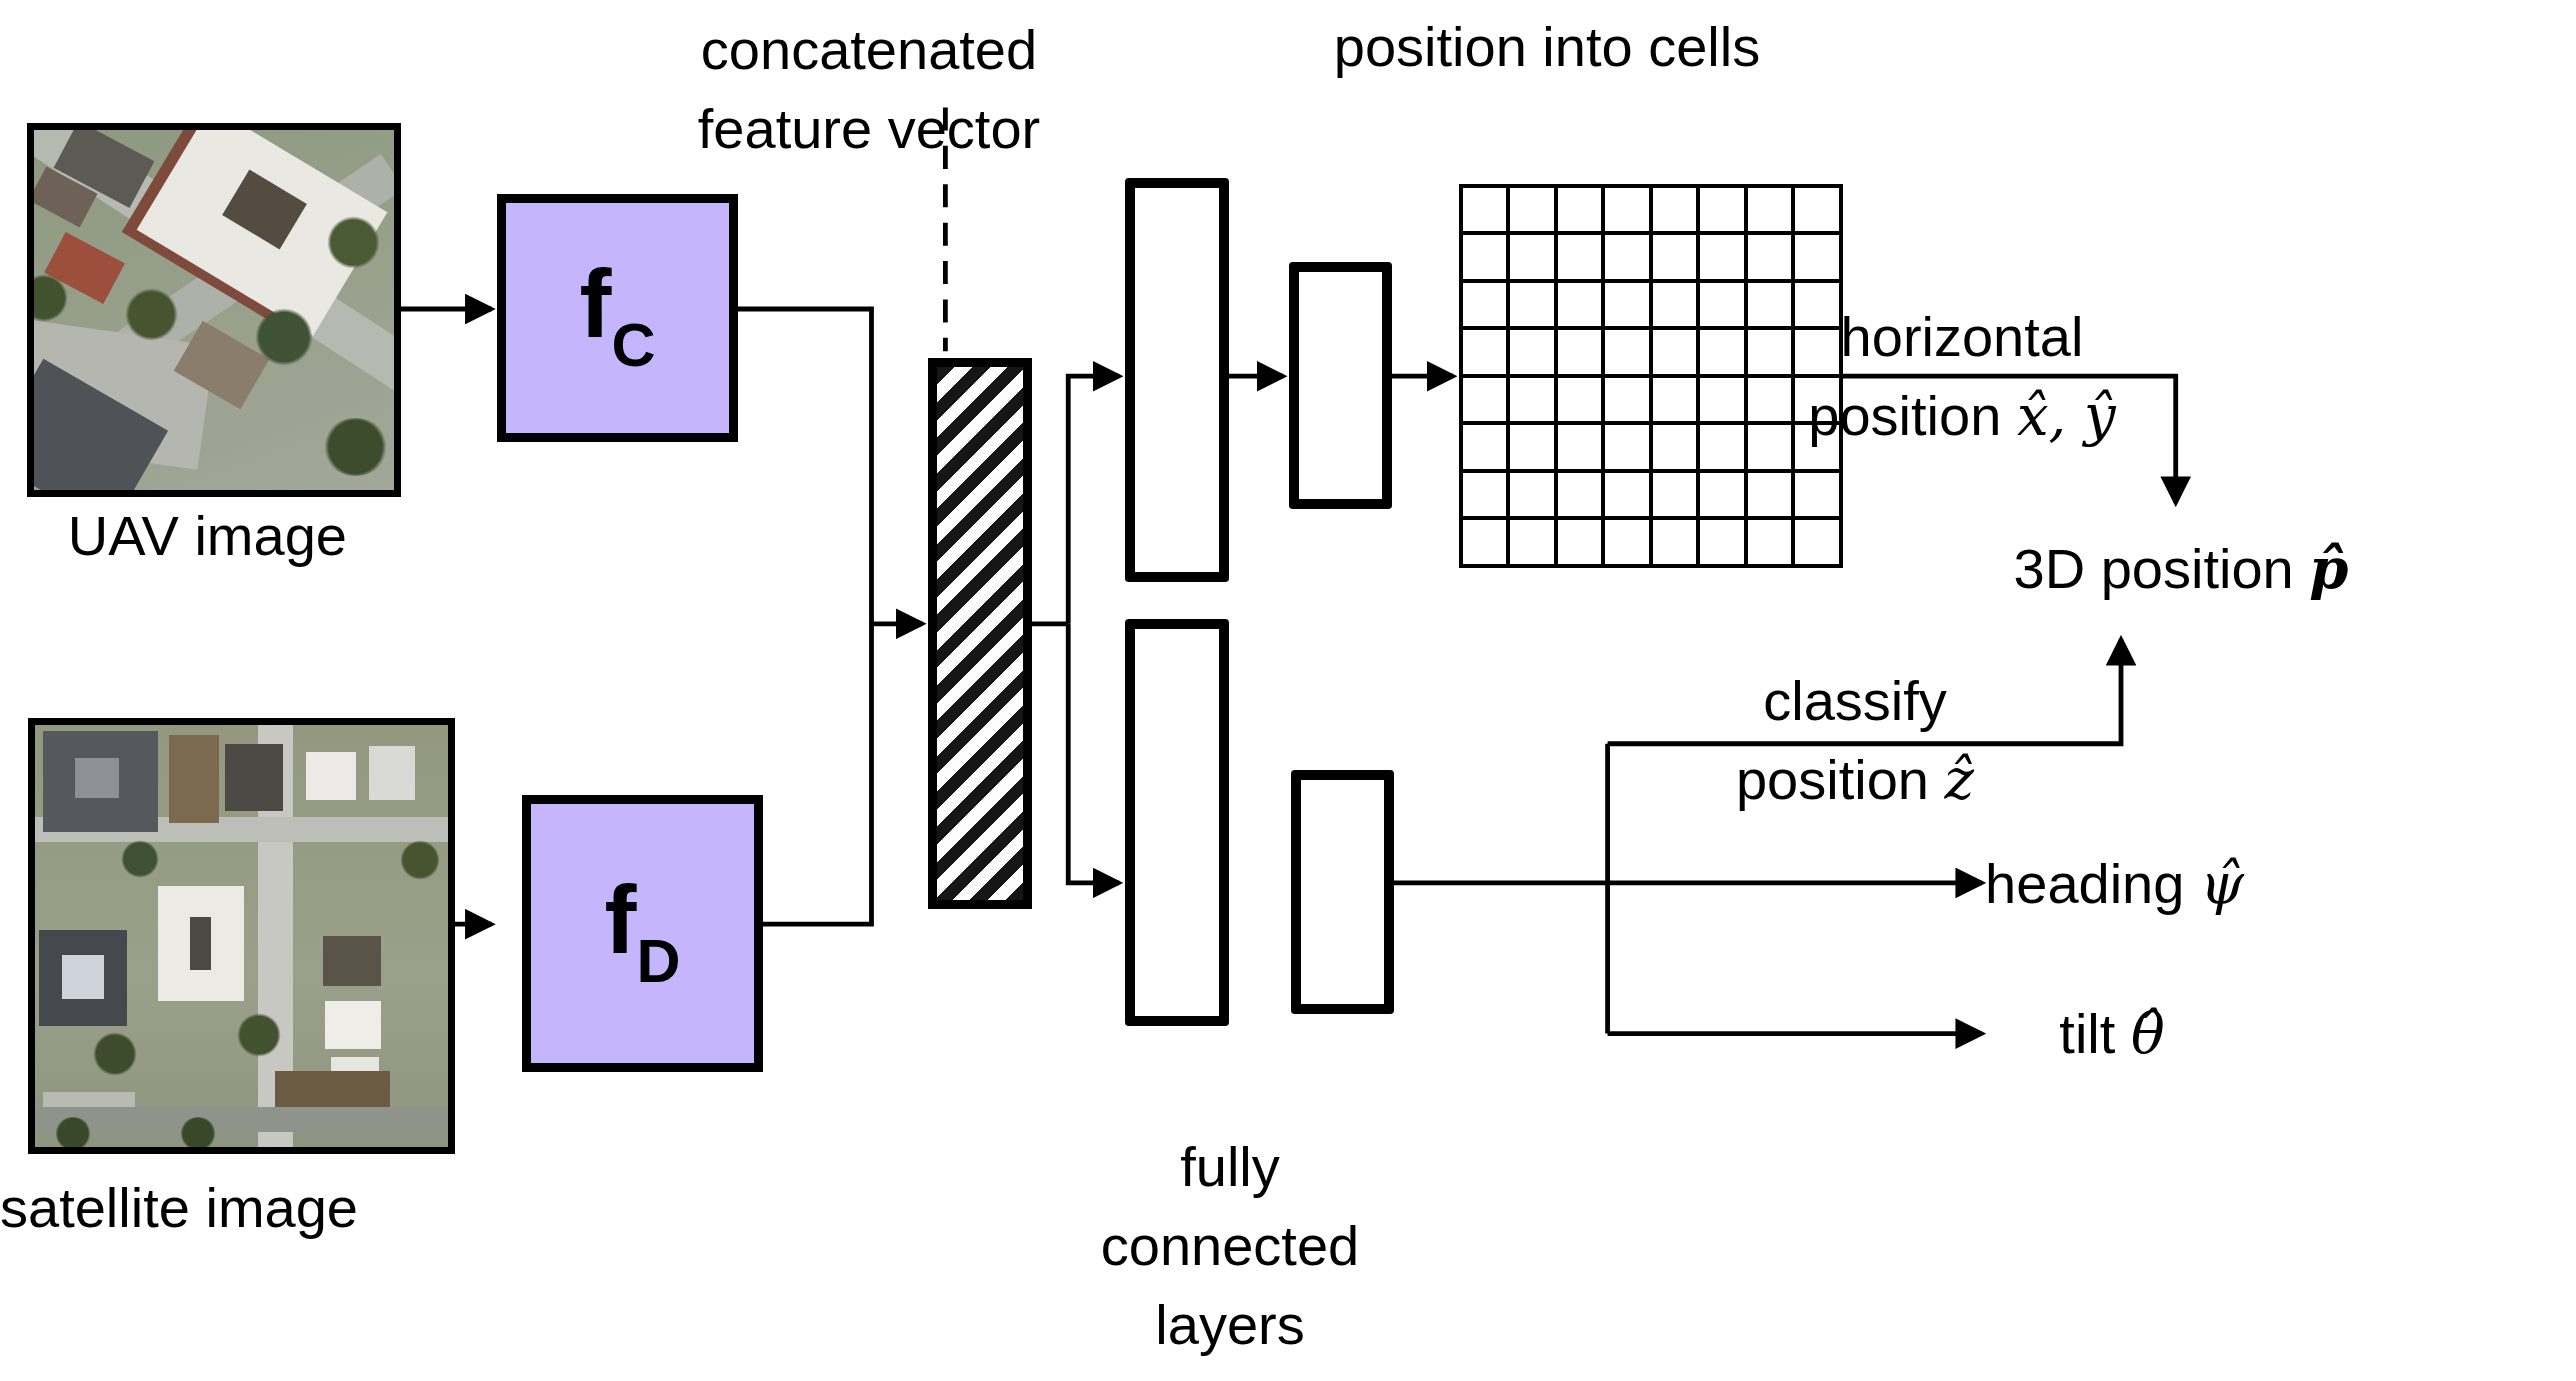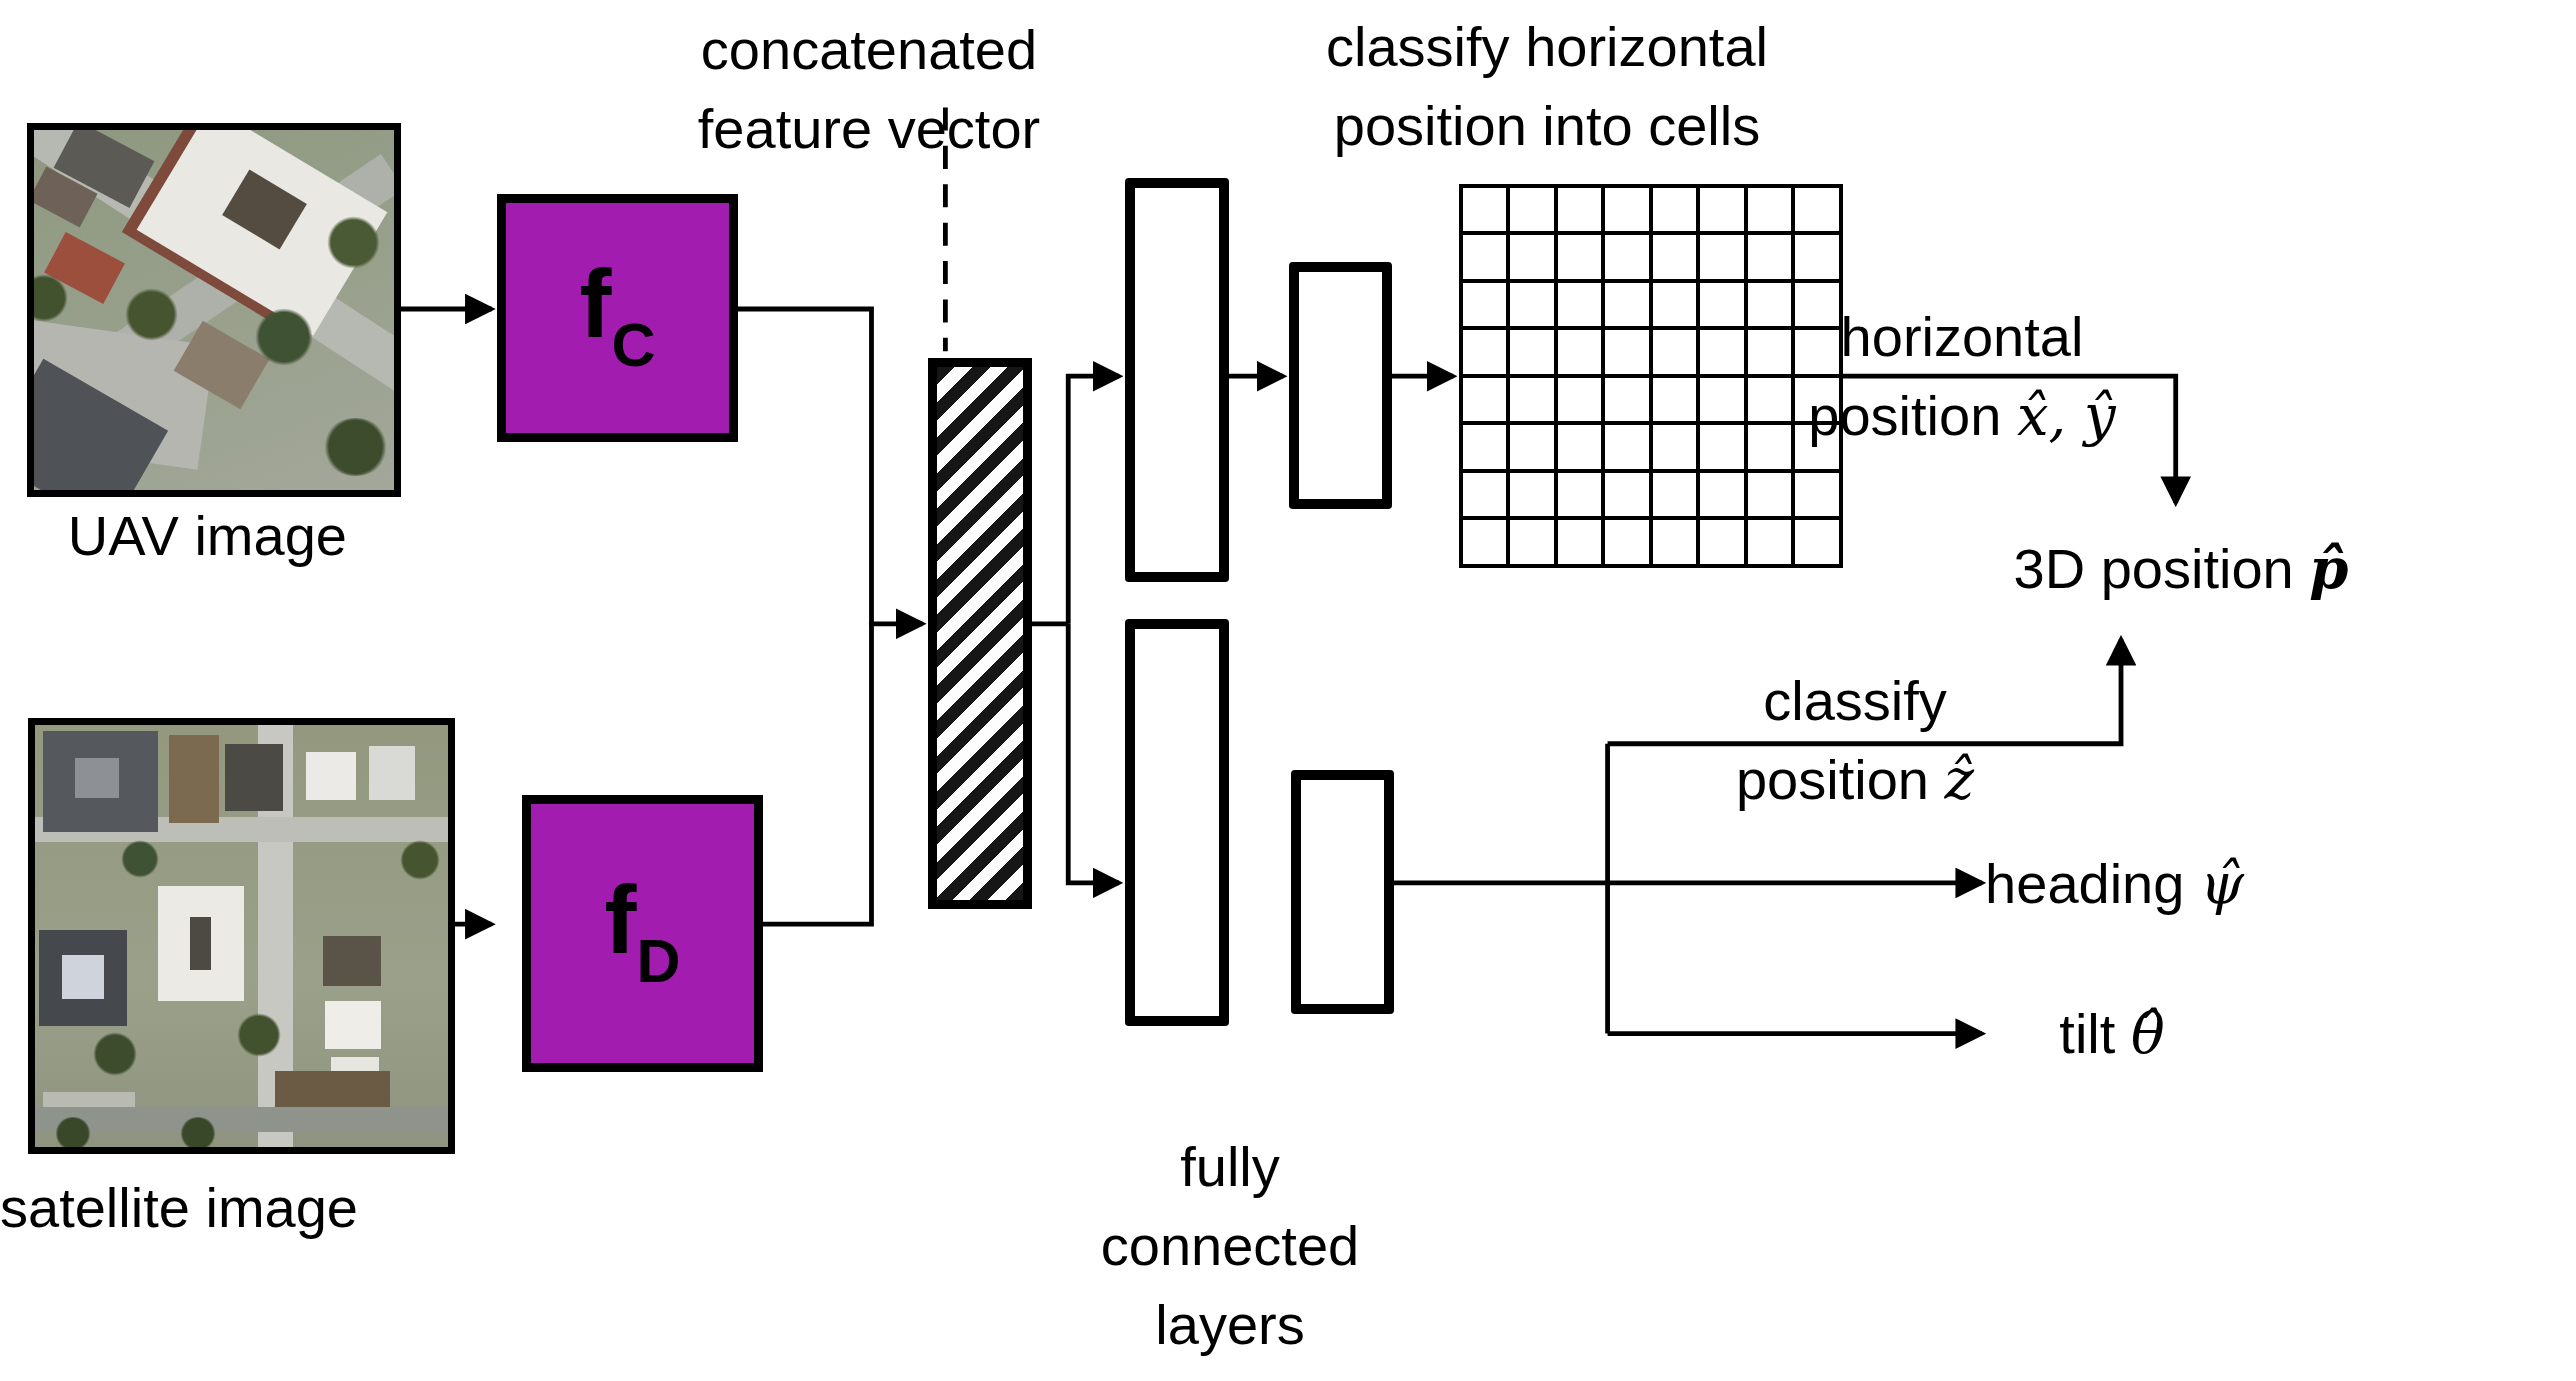--- a/index.html
+++ b/index.html
@@ -23,21 +23,21 @@
   }
   .math{
     font-family:"DejaVu Serif", serif;
     font-style:italic;
   }
   .math.bold{font-weight:bold;}
   
   .encoder-box{
     position:absolute;
     border:9.6px solid #000;
-    background:#a21caf;
+    background:#c4b5fd;
     display:flex;align-items:center;justify-content:center;
   }
   .enc-sym{font-weight:bold;font-size:96px;line-height:96px;}
   .enc-sub{font-weight:bold;font-size:61px;vertical-align:-29px;}
   .layer-box{
     position:absolute;
     border:10.6px solid #000;
     background:#fff;
     border-radius:3.8px;
   }
@@ -172,21 +172,20 @@
   <div class="layer-box" style="left:1289px;top:262px;width:83px;height:227px;"></div>
   <div class="layer-box" style="left:1125px;top:619px;width:84px;height:387px;"></div>
   <div class="layer-box" style="left:1291px;top:770px;width:83px;height:224px;"></div>
   <div class="lbl" style="left:990px;top:1127px;width:480px;">
     <div>fully</div>
     <div>connected</div>
     <div>layers</div>
   </div>
 
   <div class="lbl" style="left:1211px;top:6.7px;width:672px;">
-    <div>classify horizontal</div>
     <div>position into cells</div>
   </div>
   <div class="cellgrid" style="left: 1459px; top: 184px; width: 376px; height: 376px; grid-template-columns: repeat(8, 1fr); grid-template-rows: repeat(8, 1fr);">
       <div class="cell"></div>
       <div class="cell"></div>
       <div class="cell"></div>
       <div class="cell"></div>
       <div class="cell"></div>
       <div class="cell"></div>
       <div class="cell"></div>

